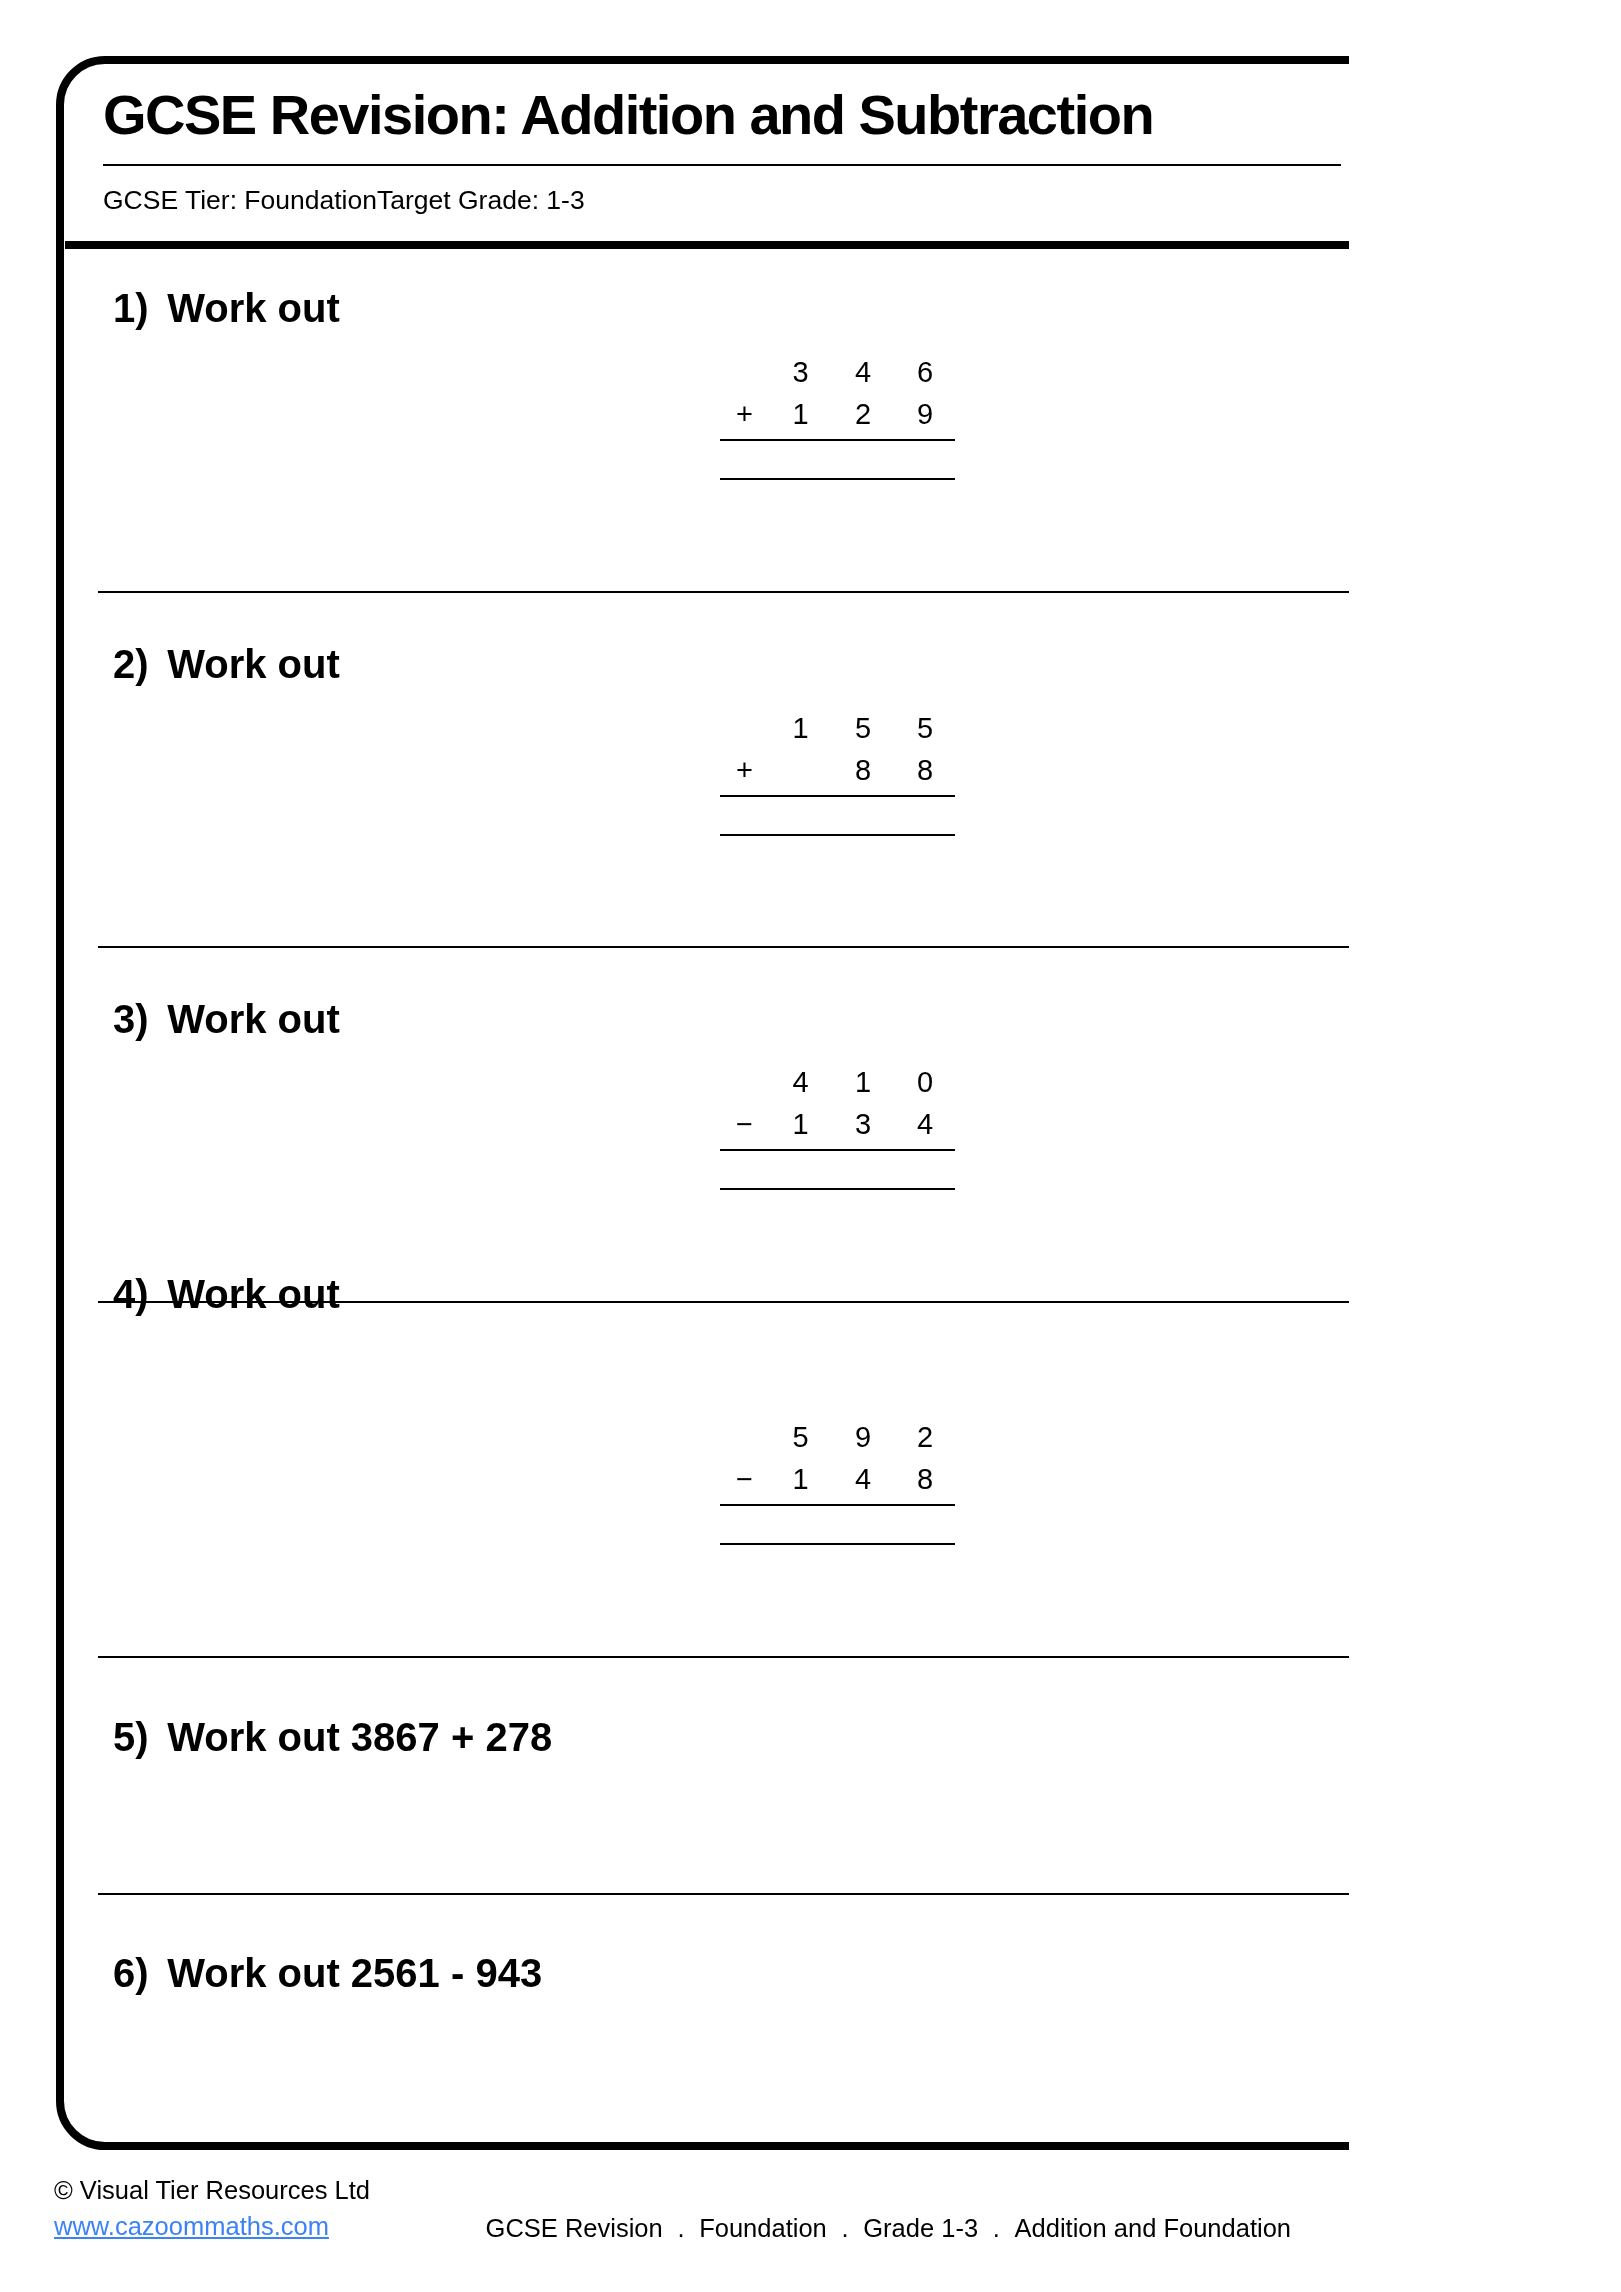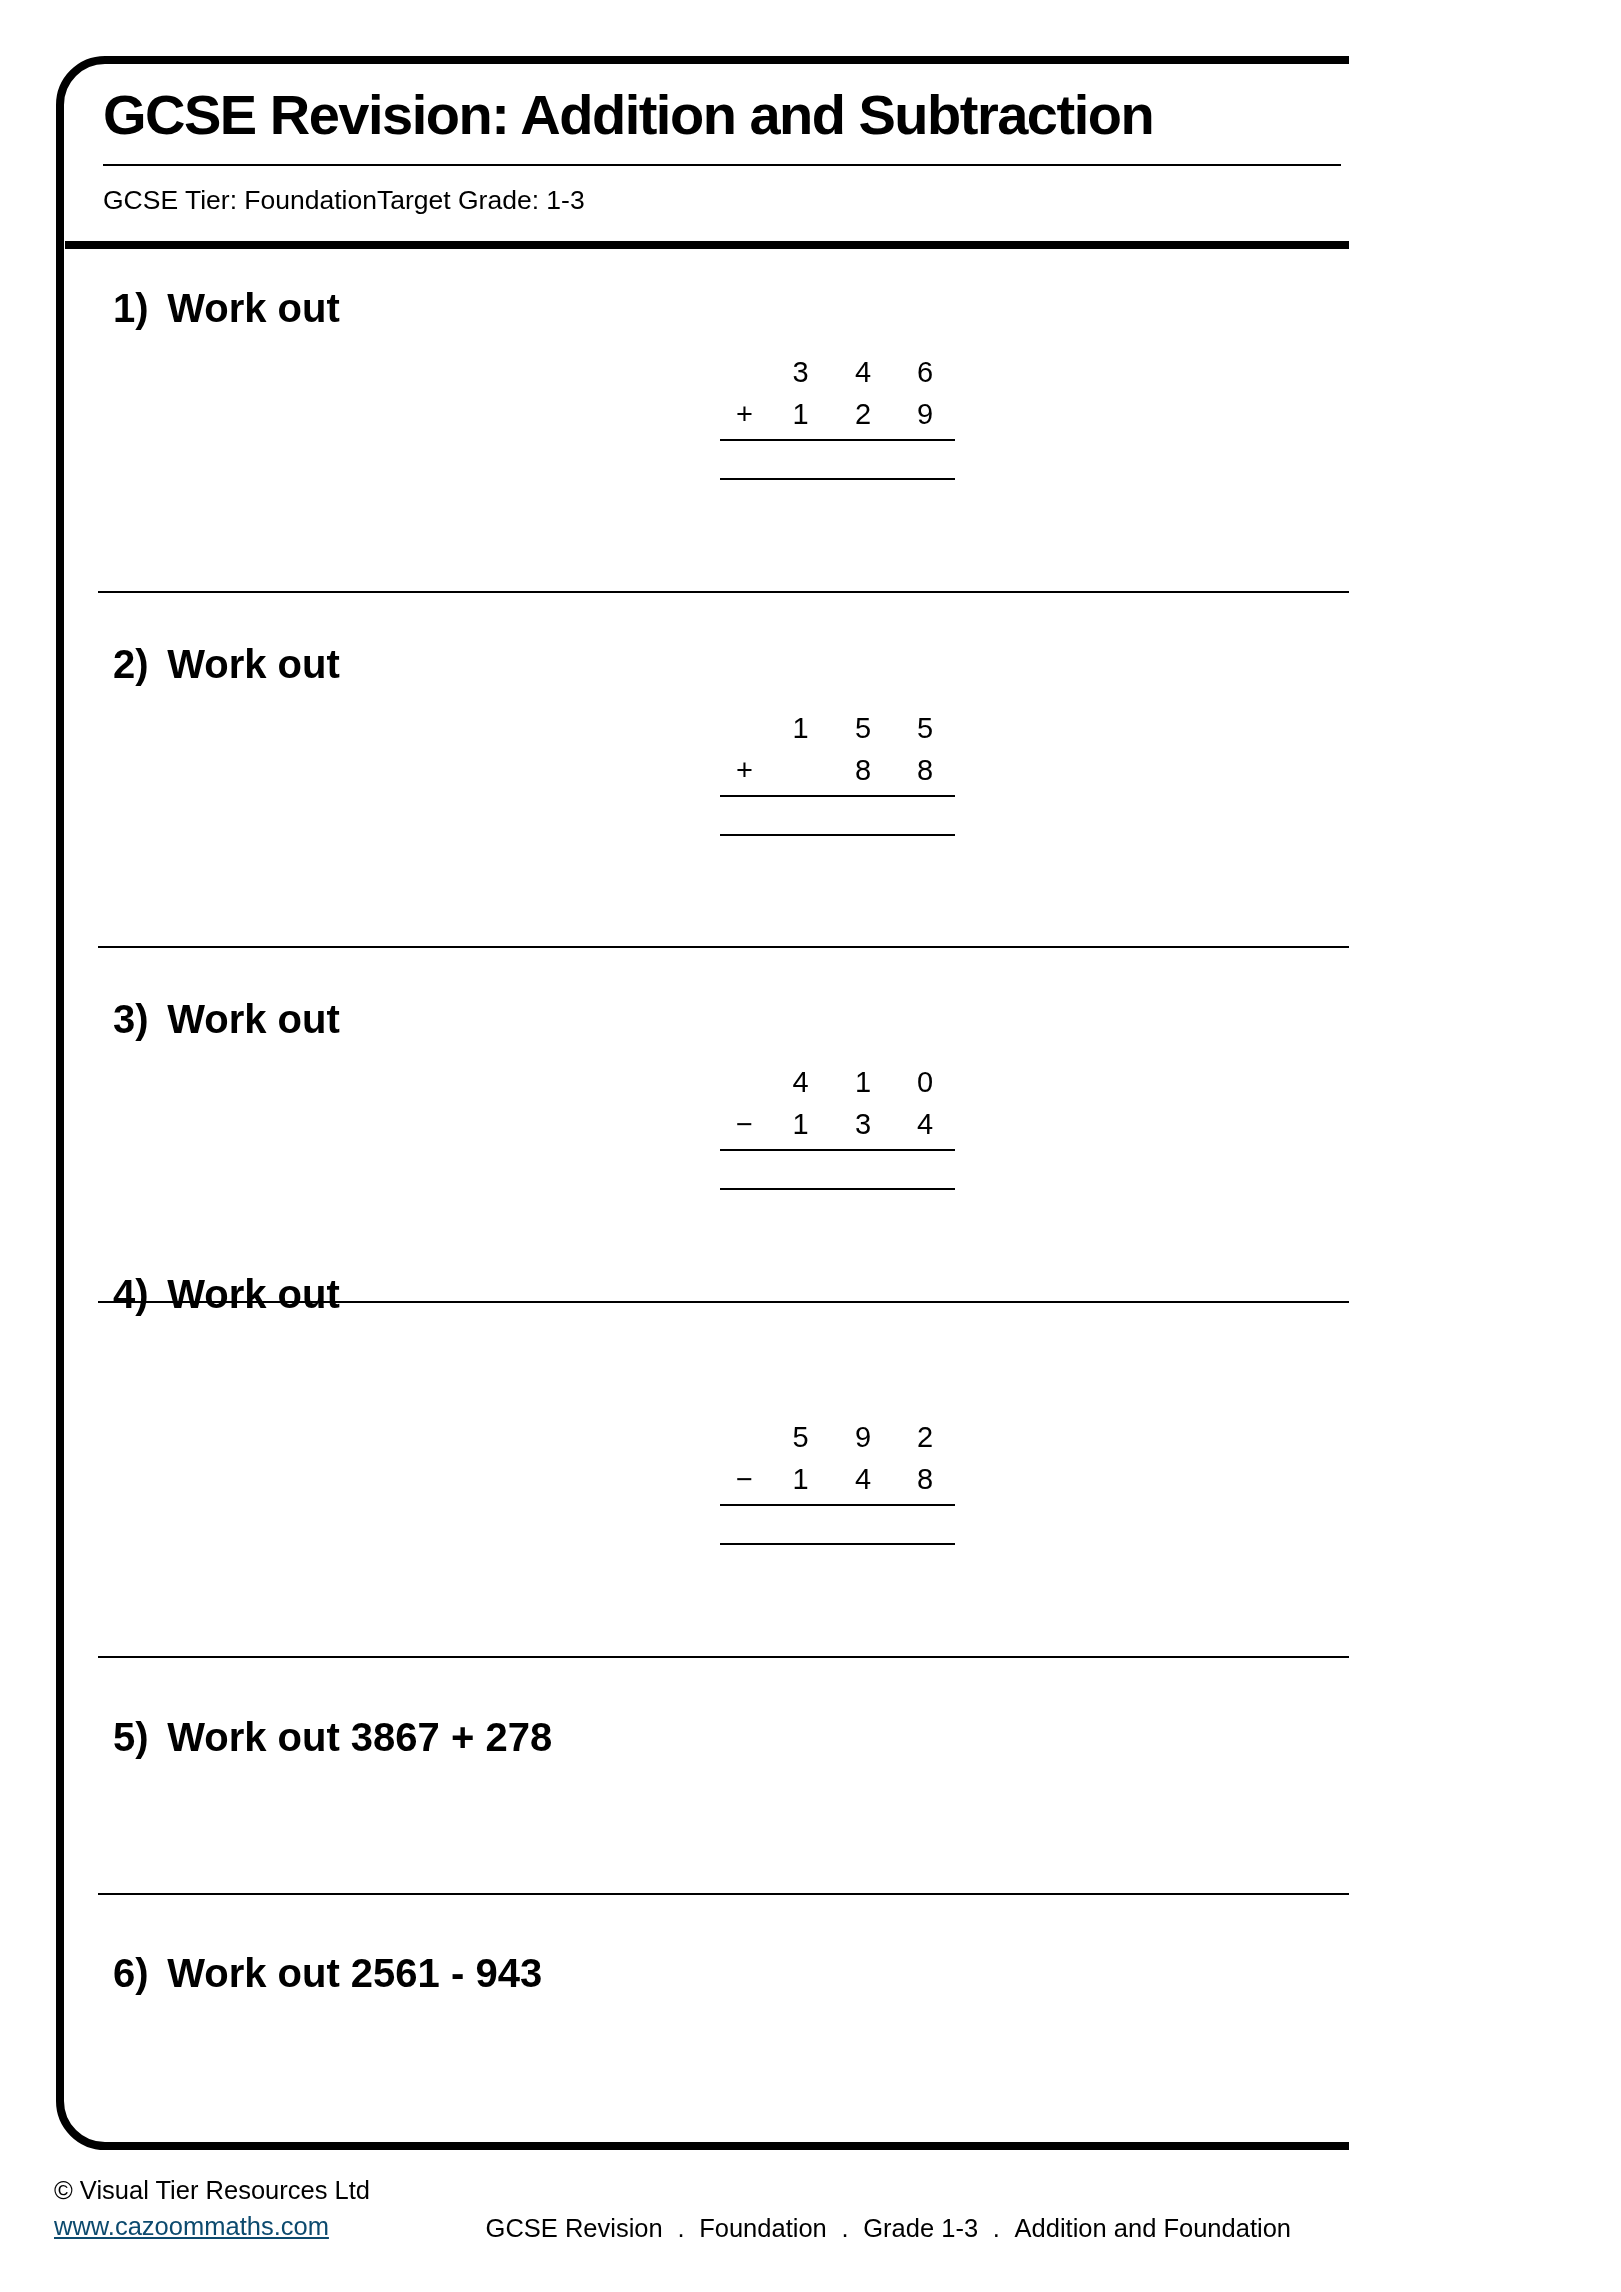--- a/index.html
+++ b/index.html
@@ -163,17 +163,17 @@
 
   <div class="qlabel" style="top:1715px">
     <span class="qnum">5)</span><span>Work out 3867 + 278</span>
   </div>
 
   <div class="qlabel" style="top:1951px">
     <span class="qnum">6)</span><span>Work out 2561 - 943</span>
   </div>
 
   <div class="copyright">© Visual Tier Resources Ltd</div>
-  <a class="website" style="color: #0c4a6e;">www.cazoommaths.com</a>
+  <a class="website" style="color: #3b82f6;">www.cazoommaths.com</a>
   <div class="breadcrumb"><span>GCSE Revision</span><span class="bc-sep">.</span><span>Foundation</span><span class="bc-sep">.</span><span>Grade 1-3</span><span class="bc-sep">.</span><span>Addition and Foundation</span></div>
 
 </div>
 
 
 </body></html>

